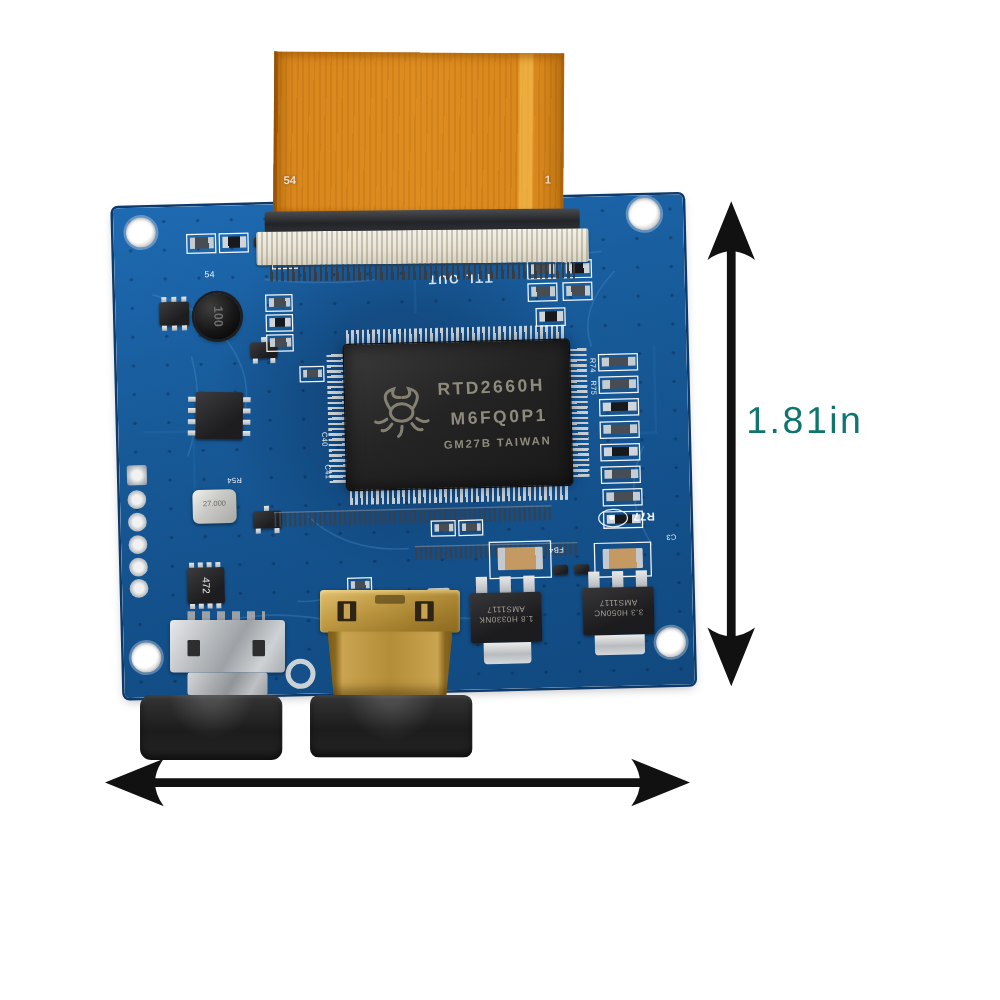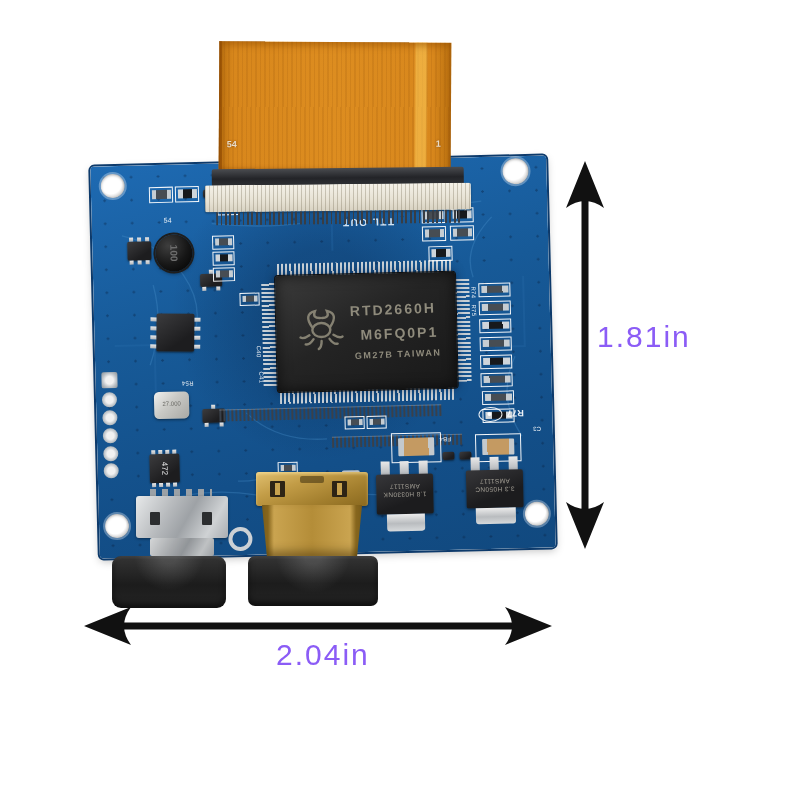--- a/index.html
+++ b/index.html
@@ -57,21 +57,21 @@
 
   
   .usb-metal{background:linear-gradient(120deg,#e7e9ea 0%,#b7babd 35%,#9ea2a6 55%,#cfd2d4 80%,#a9adb1 100%);}
   .gold{background:linear-gradient(160deg,#e0c070 0%,#c29c46 35%,#a37f2e 70%,#8a691f 100%);}
   .plug{background:
       radial-gradient(circle at 50% 0%,rgba(255,255,255,.14) 0 10%,transparent 45%),
       linear-gradient(180deg,#343434,#1c1c1c 55%,#242424);
     border-radius:9px;box-shadow:inset 0 2px 3px rgba(255,255,255,.08), inset 0 -4px 6px rgba(0,0,0,.6);}
 
   
-  .dim-text{color:#8b5cf6;font-size:30px;letter-spacing:2px;}
+  .dim-text{color:#0f766e;font-size:30px;letter-spacing:2px;}
 </style>
 </head>
 <body>
 
 <div class="scene">
 
   <div class="abs board" style="z-index:1;">
 
     <svg class="abs traces" viewBox="0 0 456 392">
       <g fill="none" stroke="#4b93cd" stroke-width="1.3" opacity=".55">
@@ -360,14 +360,13 @@
     <g fill="#111" stroke="none">
       <line x1="585" y1="196" x2="585" y2="514" stroke="#111" stroke-width="7"></line>
       <path d="M585 161 L566 208 Q585 194 604 208 Z"></path>
       <path d="M585 549 L566 502 Q585 516 604 502 Z"></path>
       <line x1="118" y1="626" x2="518" y2="626" stroke="#111" stroke-width="7"></line>
       <path d="M84 626 L131 607 Q117 626 131 645 Z"></path>
       <path d="M552 626 L505 607 Q519 626 505 645 Z"></path>
     </g>
   </svg>
   <span class="abs dim-text" style="left:597px;top:320px;z-index:4;">1.81in</span>
-  <span class="abs dim-text" style="left:276px;top:638px;z-index:4;">2.04in</span>
 </div>
 
 </body></html>

